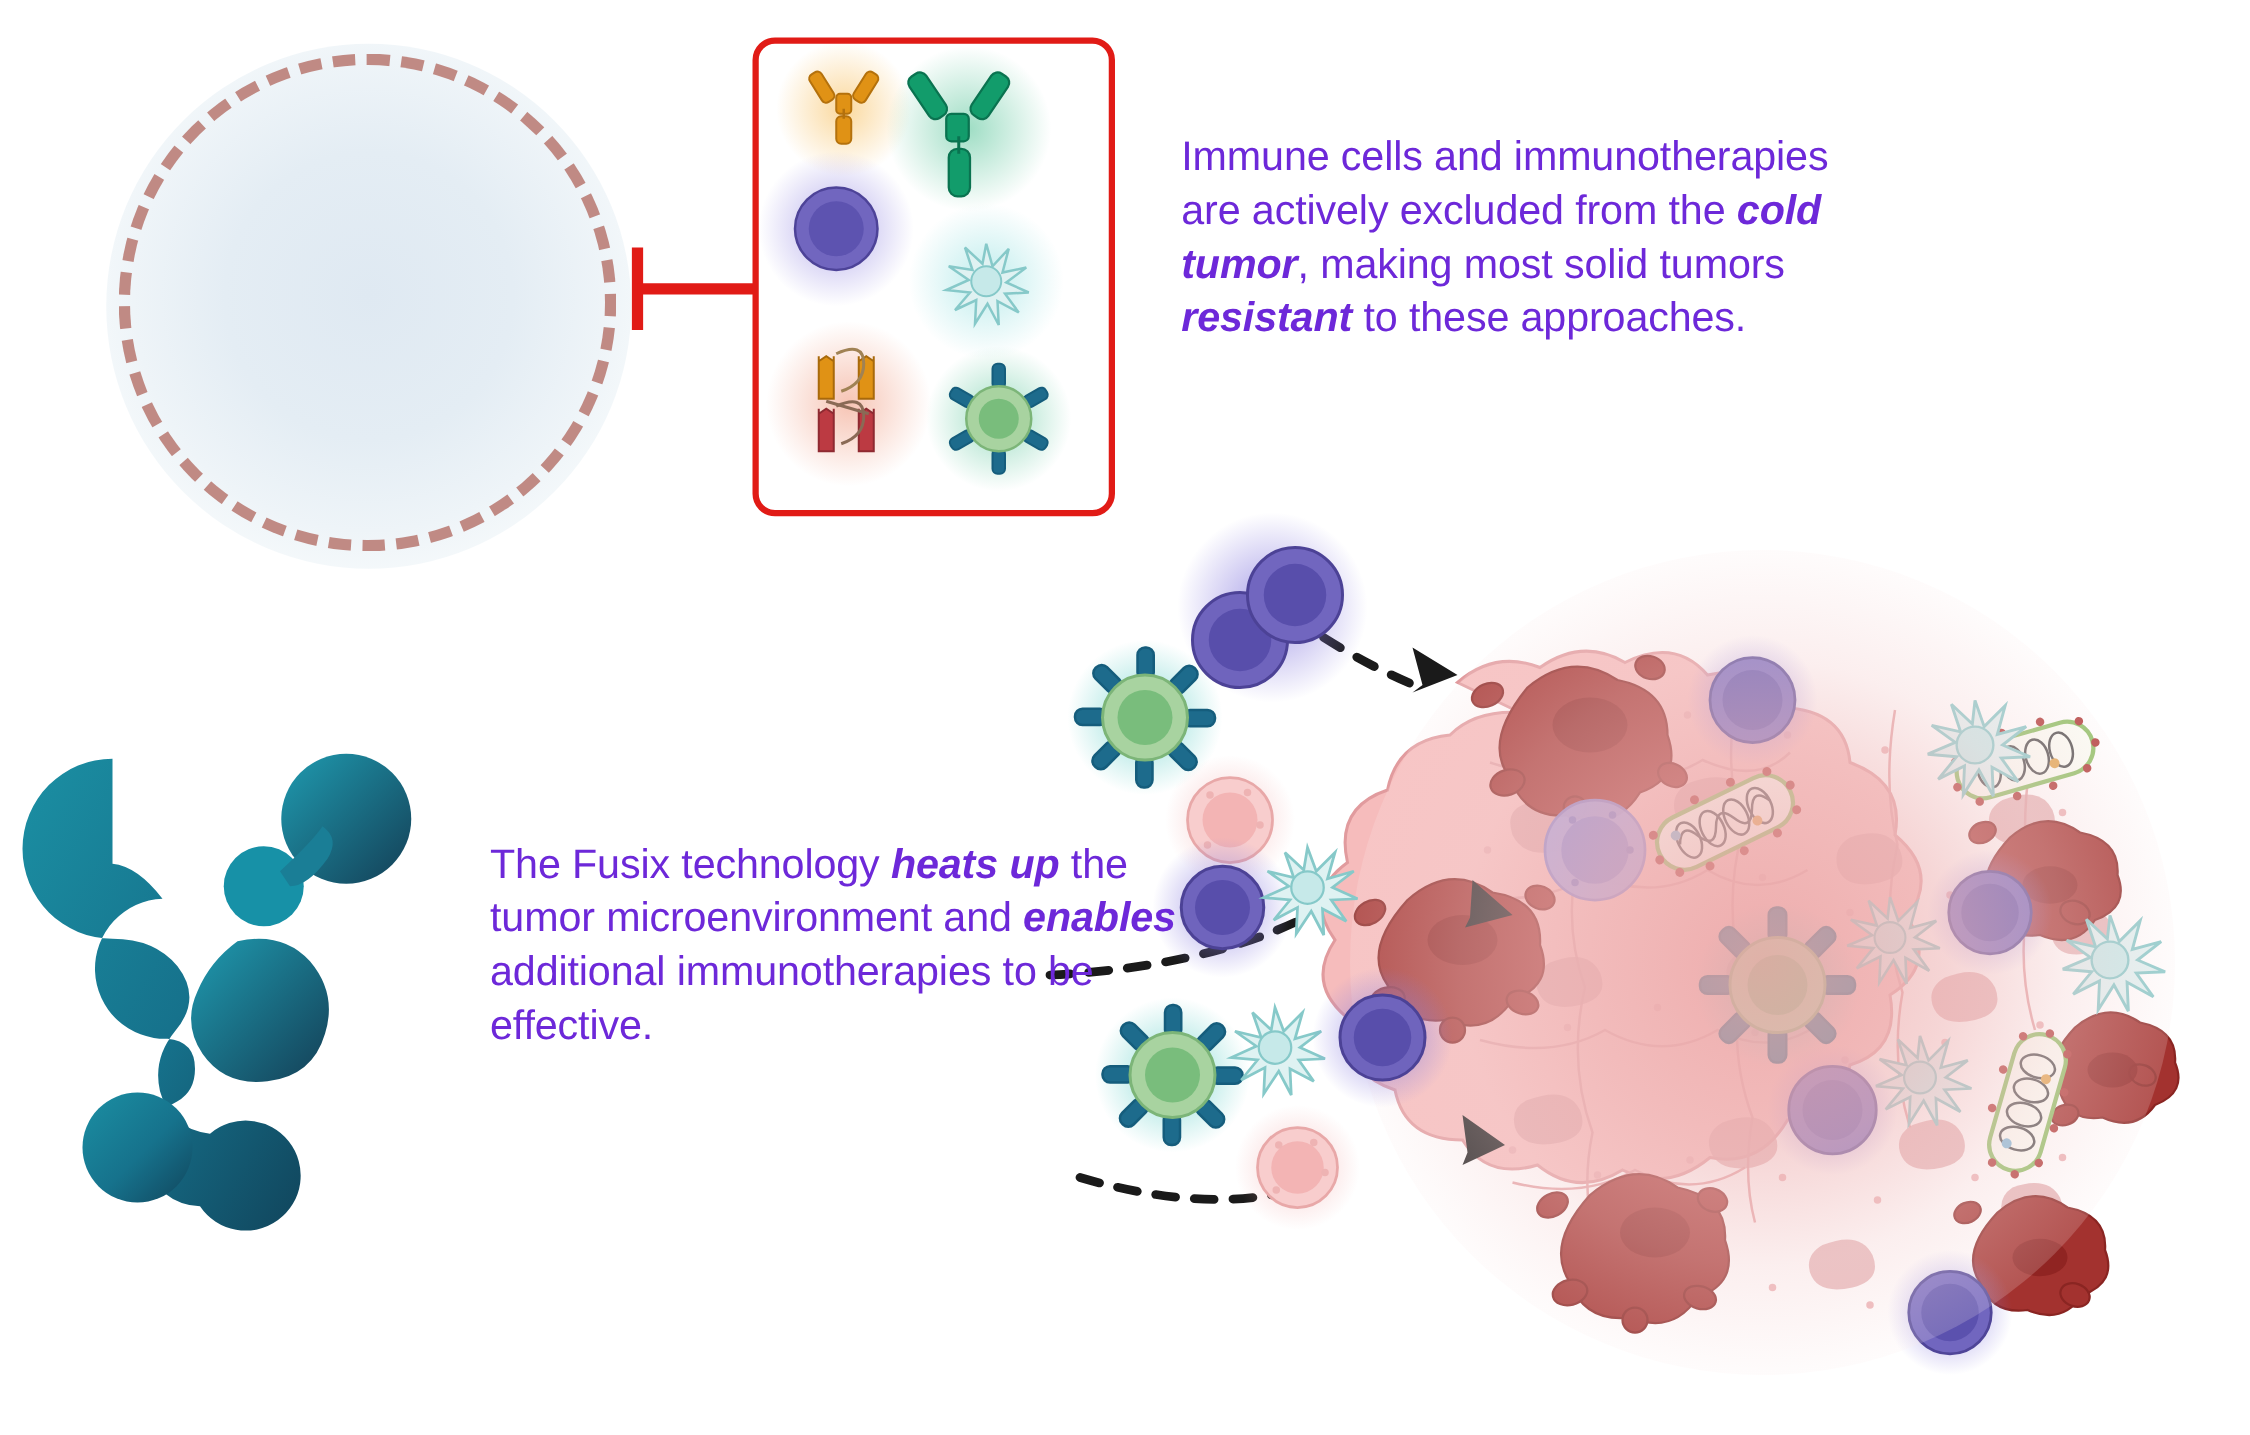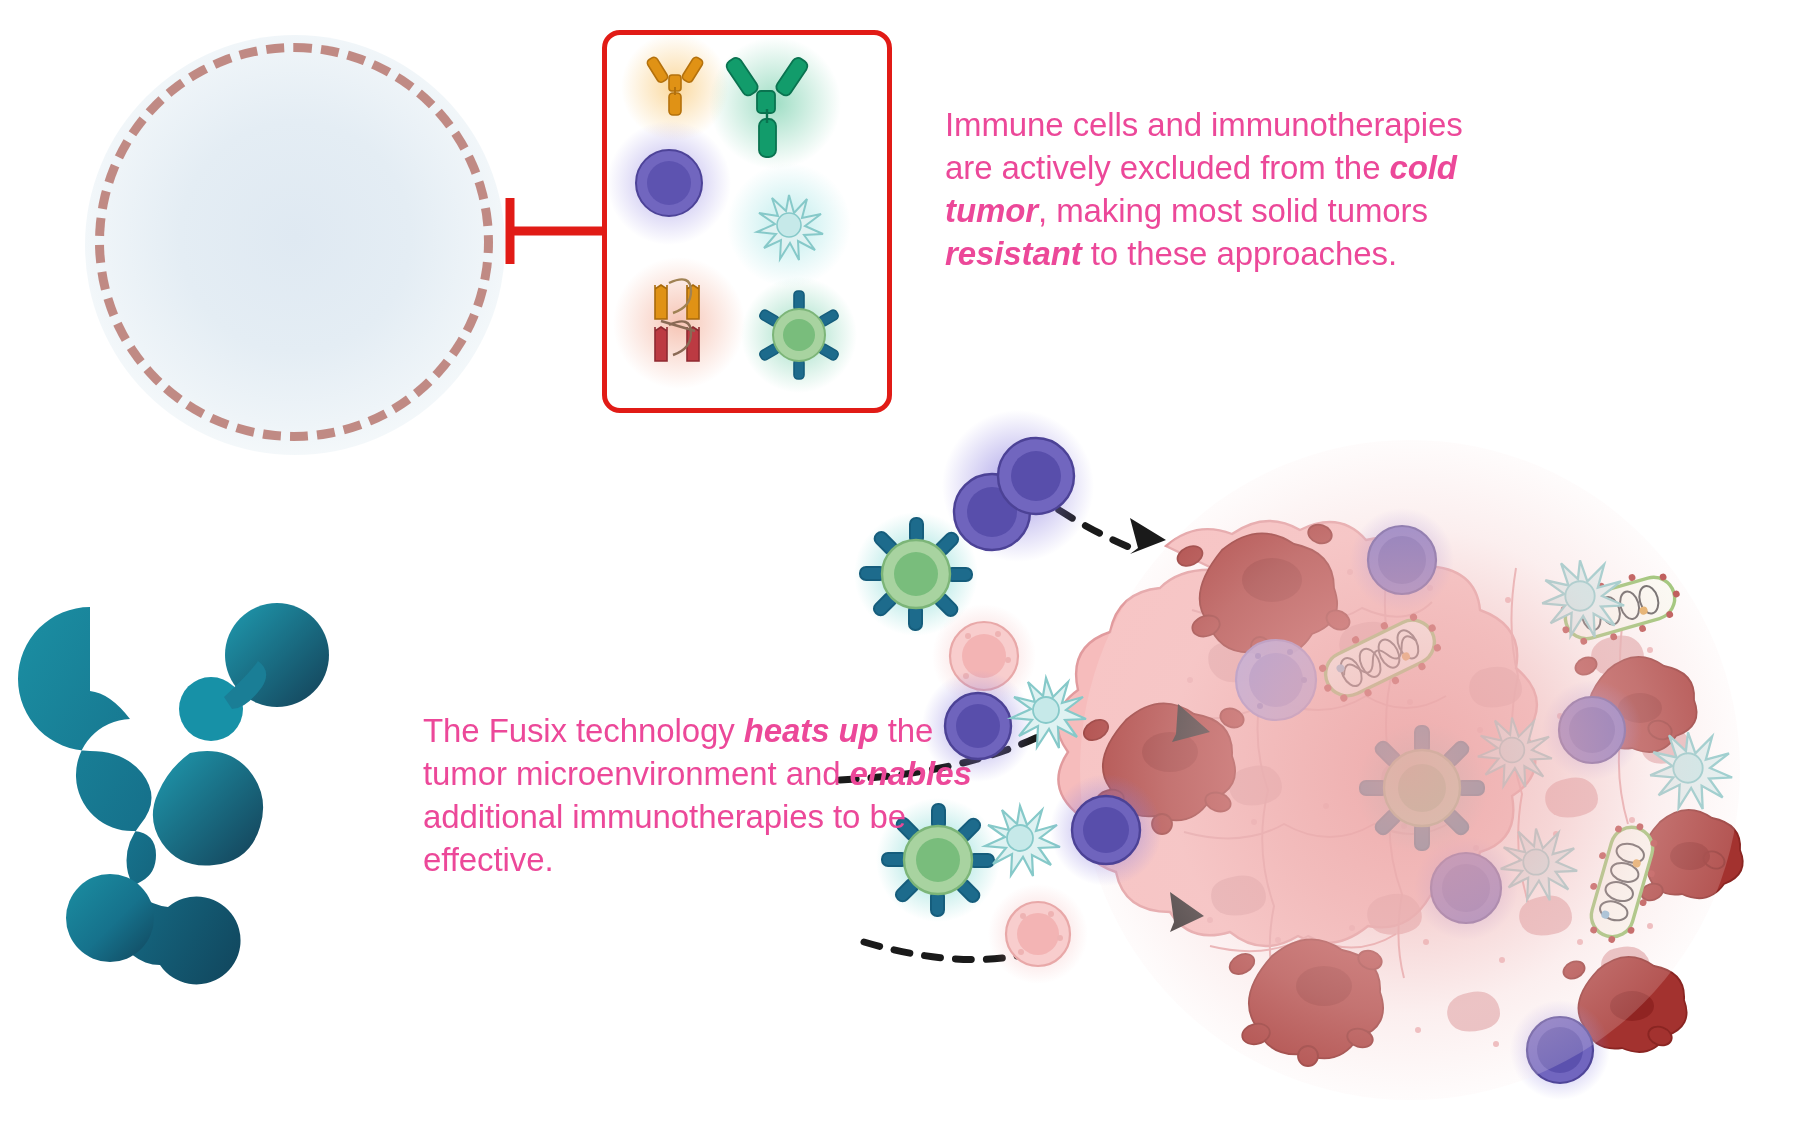--- a/index.html
+++ b/index.html
@@ -1,25 +1,25 @@
 <!DOCTYPE html>
 <html><head>
 <meta charset="utf-8">
 <style>
   html,body{margin:0;padding:0;background:#ffffff;}
   body{width:1800px;height:1148px;position:relative;overflow:hidden;
        font-family:"Liberation Sans","DejaVu Sans",sans-serif;}
   .stage{position:absolute;inset:0;}
 
   
-  .callout{position:absolute;color:#ec4899;font-size:33px;line-height:1.30;
+  .callout{position:absolute;color:#6d28d9;font-size:33px;line-height:1.30;
            letter-spacing:-0.1px;font-weight:400;}
   .callout b{font-weight:700;font-style:italic;}
   #txt-cold{left:945px;top:104px;width:520px;}
-  #txt-hot{left:392px;top:710px;width:600px;margin-left:31px;}
+  #txt-hot{left:392px;top:670px;width:600px;}
 
   
   #cold-tumor{position:absolute;left:85px;top:35px;width:420px;height:420px;}
   .cold-glow{position:absolute;inset:0;border-radius:50%;
      background:radial-gradient(circle at 50% 48%,
         #dfe9f2 0%, #e4edf4 38%, #eef4f8 62%, #f8fbfc 80%, #ffffff 92%);}
   .cold-dash{position:absolute;left:10px;top:8px;width:398px;height:398px;
      border:9px dashed #c08a84;border-radius:50%;box-sizing:border-box;}
 
   

